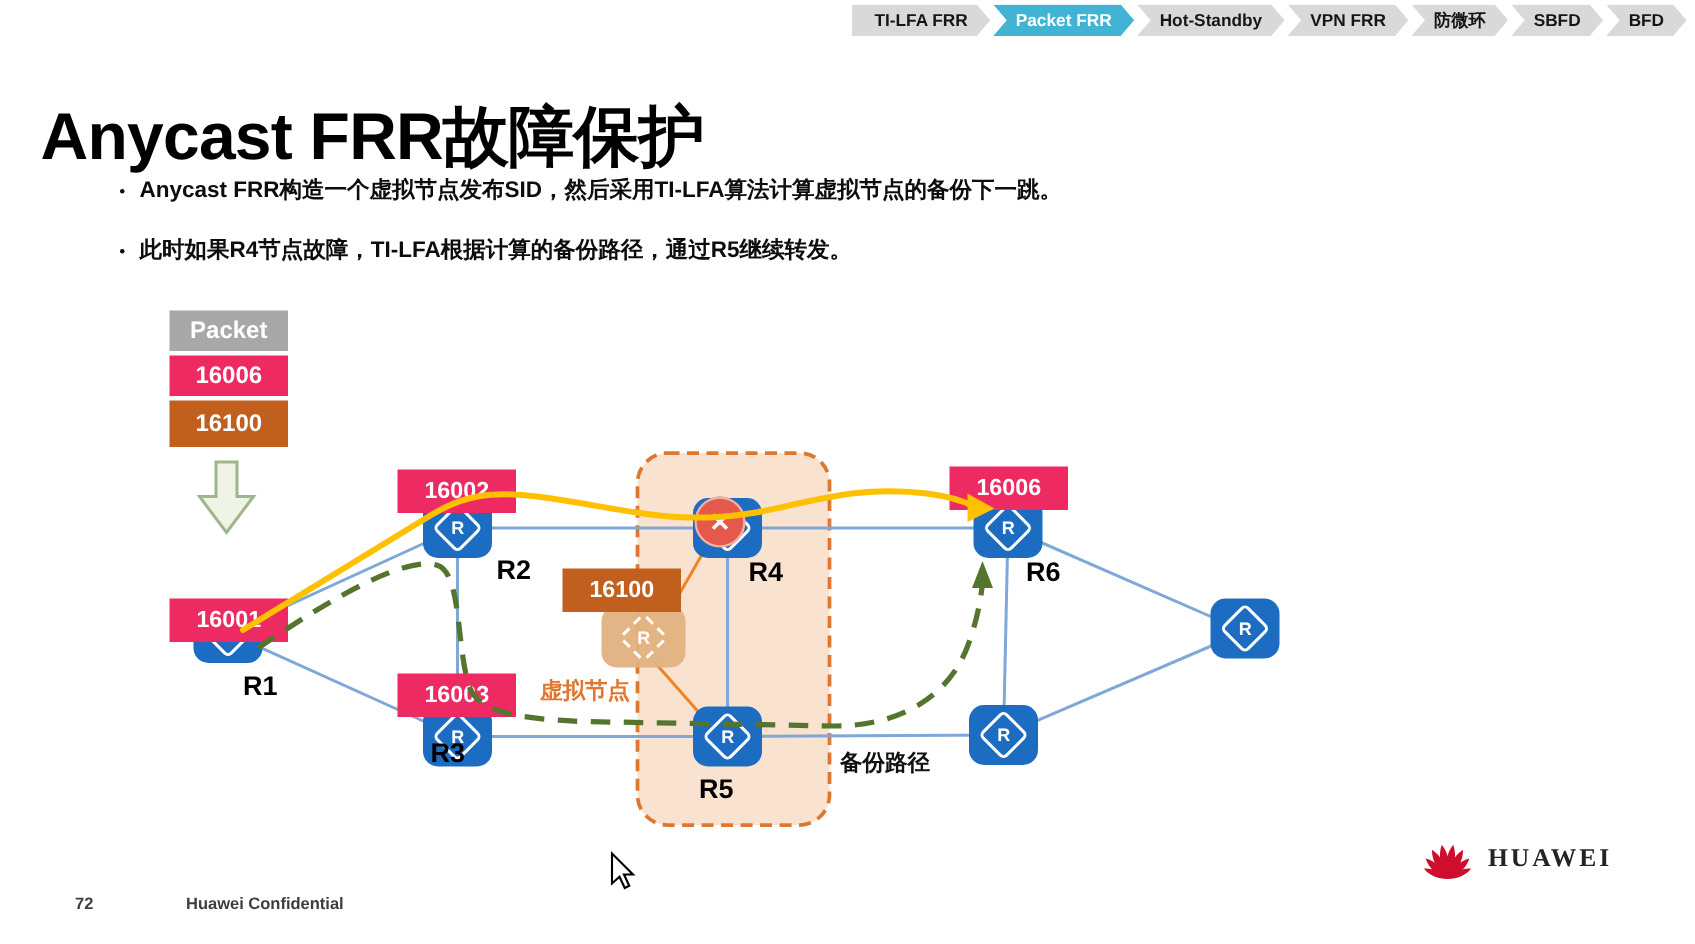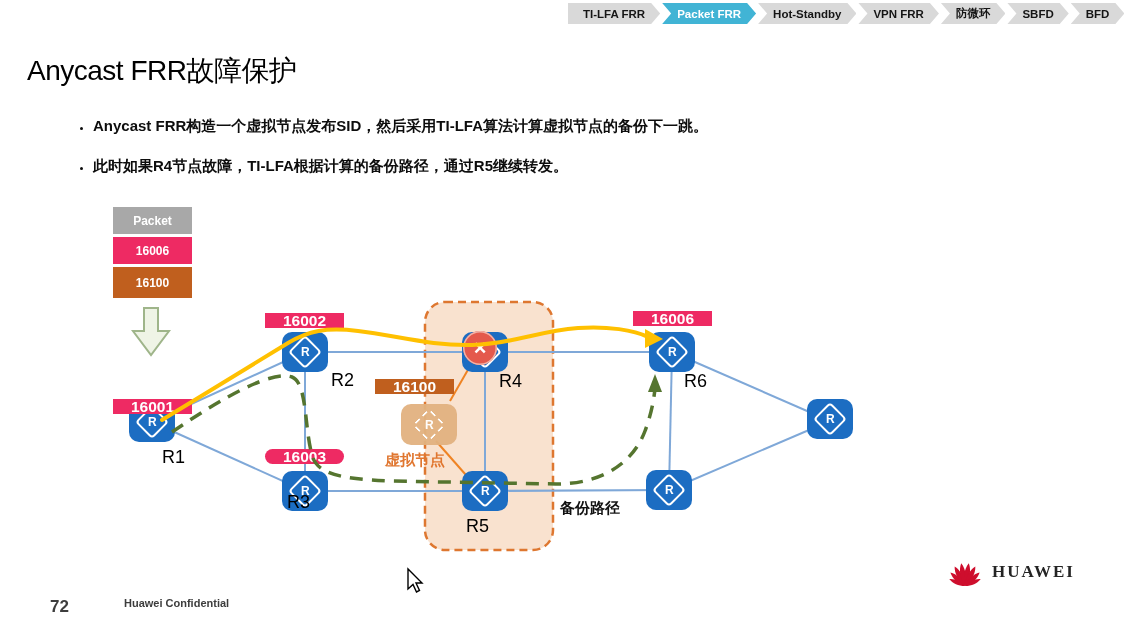--- a/index.html
+++ b/index.html
@@ -11,41 +11,41 @@
   #tabs{position:absolute;left:568px;top:3px;display:flex;gap:2px;height:21px;z-index:8;}
   .tab{
     height:21px;display:flex;align-items:center;justify-content:center;
     padding:0 15px;background:#d9d9d9;color:#151515;font-size:11.5px;font-weight:bold;
     white-space:nowrap;
     clip-path:polygon(0 0,calc(100% - 9px) 0,100% 50%,calc(100% - 9px) 100%,0 100%,9px 50%);
   }
   .tab.first{clip-path:polygon(0 0,calc(100% - 9px) 0,100% 50%,calc(100% - 9px) 100%,0 100%);}
   .tab.active{background:var(--active-tab,#41b4d5);color:#fff;}
   
-  #title{position:absolute;left:27px;top:33px;font-size:28px;font-weight:400;letter-spacing:-.5px;color:#000;}
+  #title{position:absolute;left:27px;top:33px;font-size:44px;font-weight:700;letter-spacing:-.5px;color:#000;}
   #bullets{position:absolute;left:57px;top:101px;width:980px;margin:16px;padding:0 0 0 20px;}
   #bullets li{font-size:15px;font-weight:600;margin-bottom:21px;color:#0d0d0d;}
   #bullets li::marker{font-size:11px;}
   
   .layer{position:absolute;left:0;top:0;width:1130px;height:629px;pointer-events:none;}
   #layer-under{z-index:1;}
   #layer-over{z-index:6;}
   
   .stackbox{position:absolute;left:113px;width:79px;display:flex;align-items:center;justify-content:center;
-    color:#fff;font-weight:bold;font-size:12px;z-index:5;}
+    color:#fff;font-weight:bold;font-size:16px;z-index:5;}
   #packet-header{top:207px;height:27px;background:var(--packet-gray,#a8a8a8);}
   #packet-sid1{top:237px;height:27px;background:var(--sid-pink,#ee2a63);}
   #packet-sid2{top:267px;height:31px;background:var(--sid-orange,#c05f1e);}
   
-  .sid{position:absolute;width:79px;height:15px;display:flex;align-items:center;justify-content:center;
+  .sid{position:absolute;width:79px;height:29px;display:flex;align-items:center;justify-content:center;
     color:#fff;font-weight:bold;font-size:15.5px;background:var(--sid-pink,#ee2a63);z-index:5;}
   .sid.orange{background:var(--sid-orange,#c05f1e);}
   #sid-r1{left:113px;top:399px;}
   #sid-r2{left:265px;top:313px;}
-  #sid-r3{left:265px;top:449px;border-radius:10px;}
+  #sid-r3{left:265px;top:449px;}
   #sid-r6{left:633px;top:311px;}
   #sid-virtual{left:375px;top:379px;}
   
   .router{position:absolute;width:46px;height:40px;background:var(--router-blue,#1c6dc2);
     border-radius:10px;display:flex;align-items:center;justify-content:center;z-index:3;}
   .diamond{width:20px;height:20px;border:2.5px solid #fff;border-radius:4px;transform:rotate(45deg);
     display:flex;align-items:center;justify-content:center;}
   .diamond>span{transform:rotate(-45deg);color:#fff;font-weight:bold;font-size:12px;line-height:1;}
   #router-r1{left:129px;top:402px;}
   #router-r2{left:282px;top:332px;}
@@ -57,32 +57,32 @@
   #router-r8{left:807px;top:399px;}
   
   #virtual-node{position:absolute;left:401px;top:404px;width:56px;height:41px;border-radius:10px;
     background:#e2b280;opacity:.95;display:flex;align-items:center;justify-content:center;z-index:3;}
   #virtual-node .diamond{border-style:dashed;border-width:2px;}
   
   #failure-badge{position:absolute;left:463px;top:331px;width:34px;height:34px;border-radius:50%;
     background:var(--failure-red,#e4594c);color:#fff;display:flex;align-items:center;justify-content:center;
     font-size:17px;font-weight:bold;z-index:4;box-shadow:0 0 0 1.5px #f0b4a9 inset;}
   
-  .nodelabel{position:absolute;font-size:18px;font-weight:normal;color:#000;z-index:5;}
+  .nodelabel{position:absolute;font-size:18px;font-weight:bold;color:#000;z-index:5;}
   #label-r1{left:142px;top:447px;margin-left:20px;}
   #label-r2{left:331px;top:370px;}
   #label-r3{left:287px;top:492px;}
   #label-r4{left:499px;top:371px;}
   #label-r5{left:466px;top:516px;}
   #label-r6{left:684px;top:371px;}
-  #caption-virtual{position:absolute;left:385px;top:451px;font-size:15px;font-weight:bold;
+  #caption-virtual{position:absolute;left:360px;top:451px;font-size:15px;font-weight:bold;
     color:var(--zone-border,#e0762f);z-index:5;}
   #caption-backup{position:absolute;left:560px;top:499px;font-size:15px;font-weight:bold;color:#111;z-index:7;}
   
-  #page-num{position:absolute;left:50px;top:597px;font-size:17px;font-weight:bold;color:#3d3d3d;text-align:right;}
+  #page-num{position:absolute;left:50px;top:597px;font-size:11px;font-weight:bold;color:#3d3d3d;text-align:right;}
   #confidential{position:absolute;left:95px;top:597px;font-size:11px;font-weight:bold;color:#3d3d3d;padding-left:29px;}
   #logo{position:absolute;left:946px;top:556px;display:flex;align-items:center;gap:8px;z-index:5;font-family:Liberation Serif, serif;}
   #logo-text{font-size:17px;font-weight:800;letter-spacing:2px;color:#242424;}
 </style>
 </head>
 <body>
 
 <div id="slide">
 
   <nav id="tabs">

